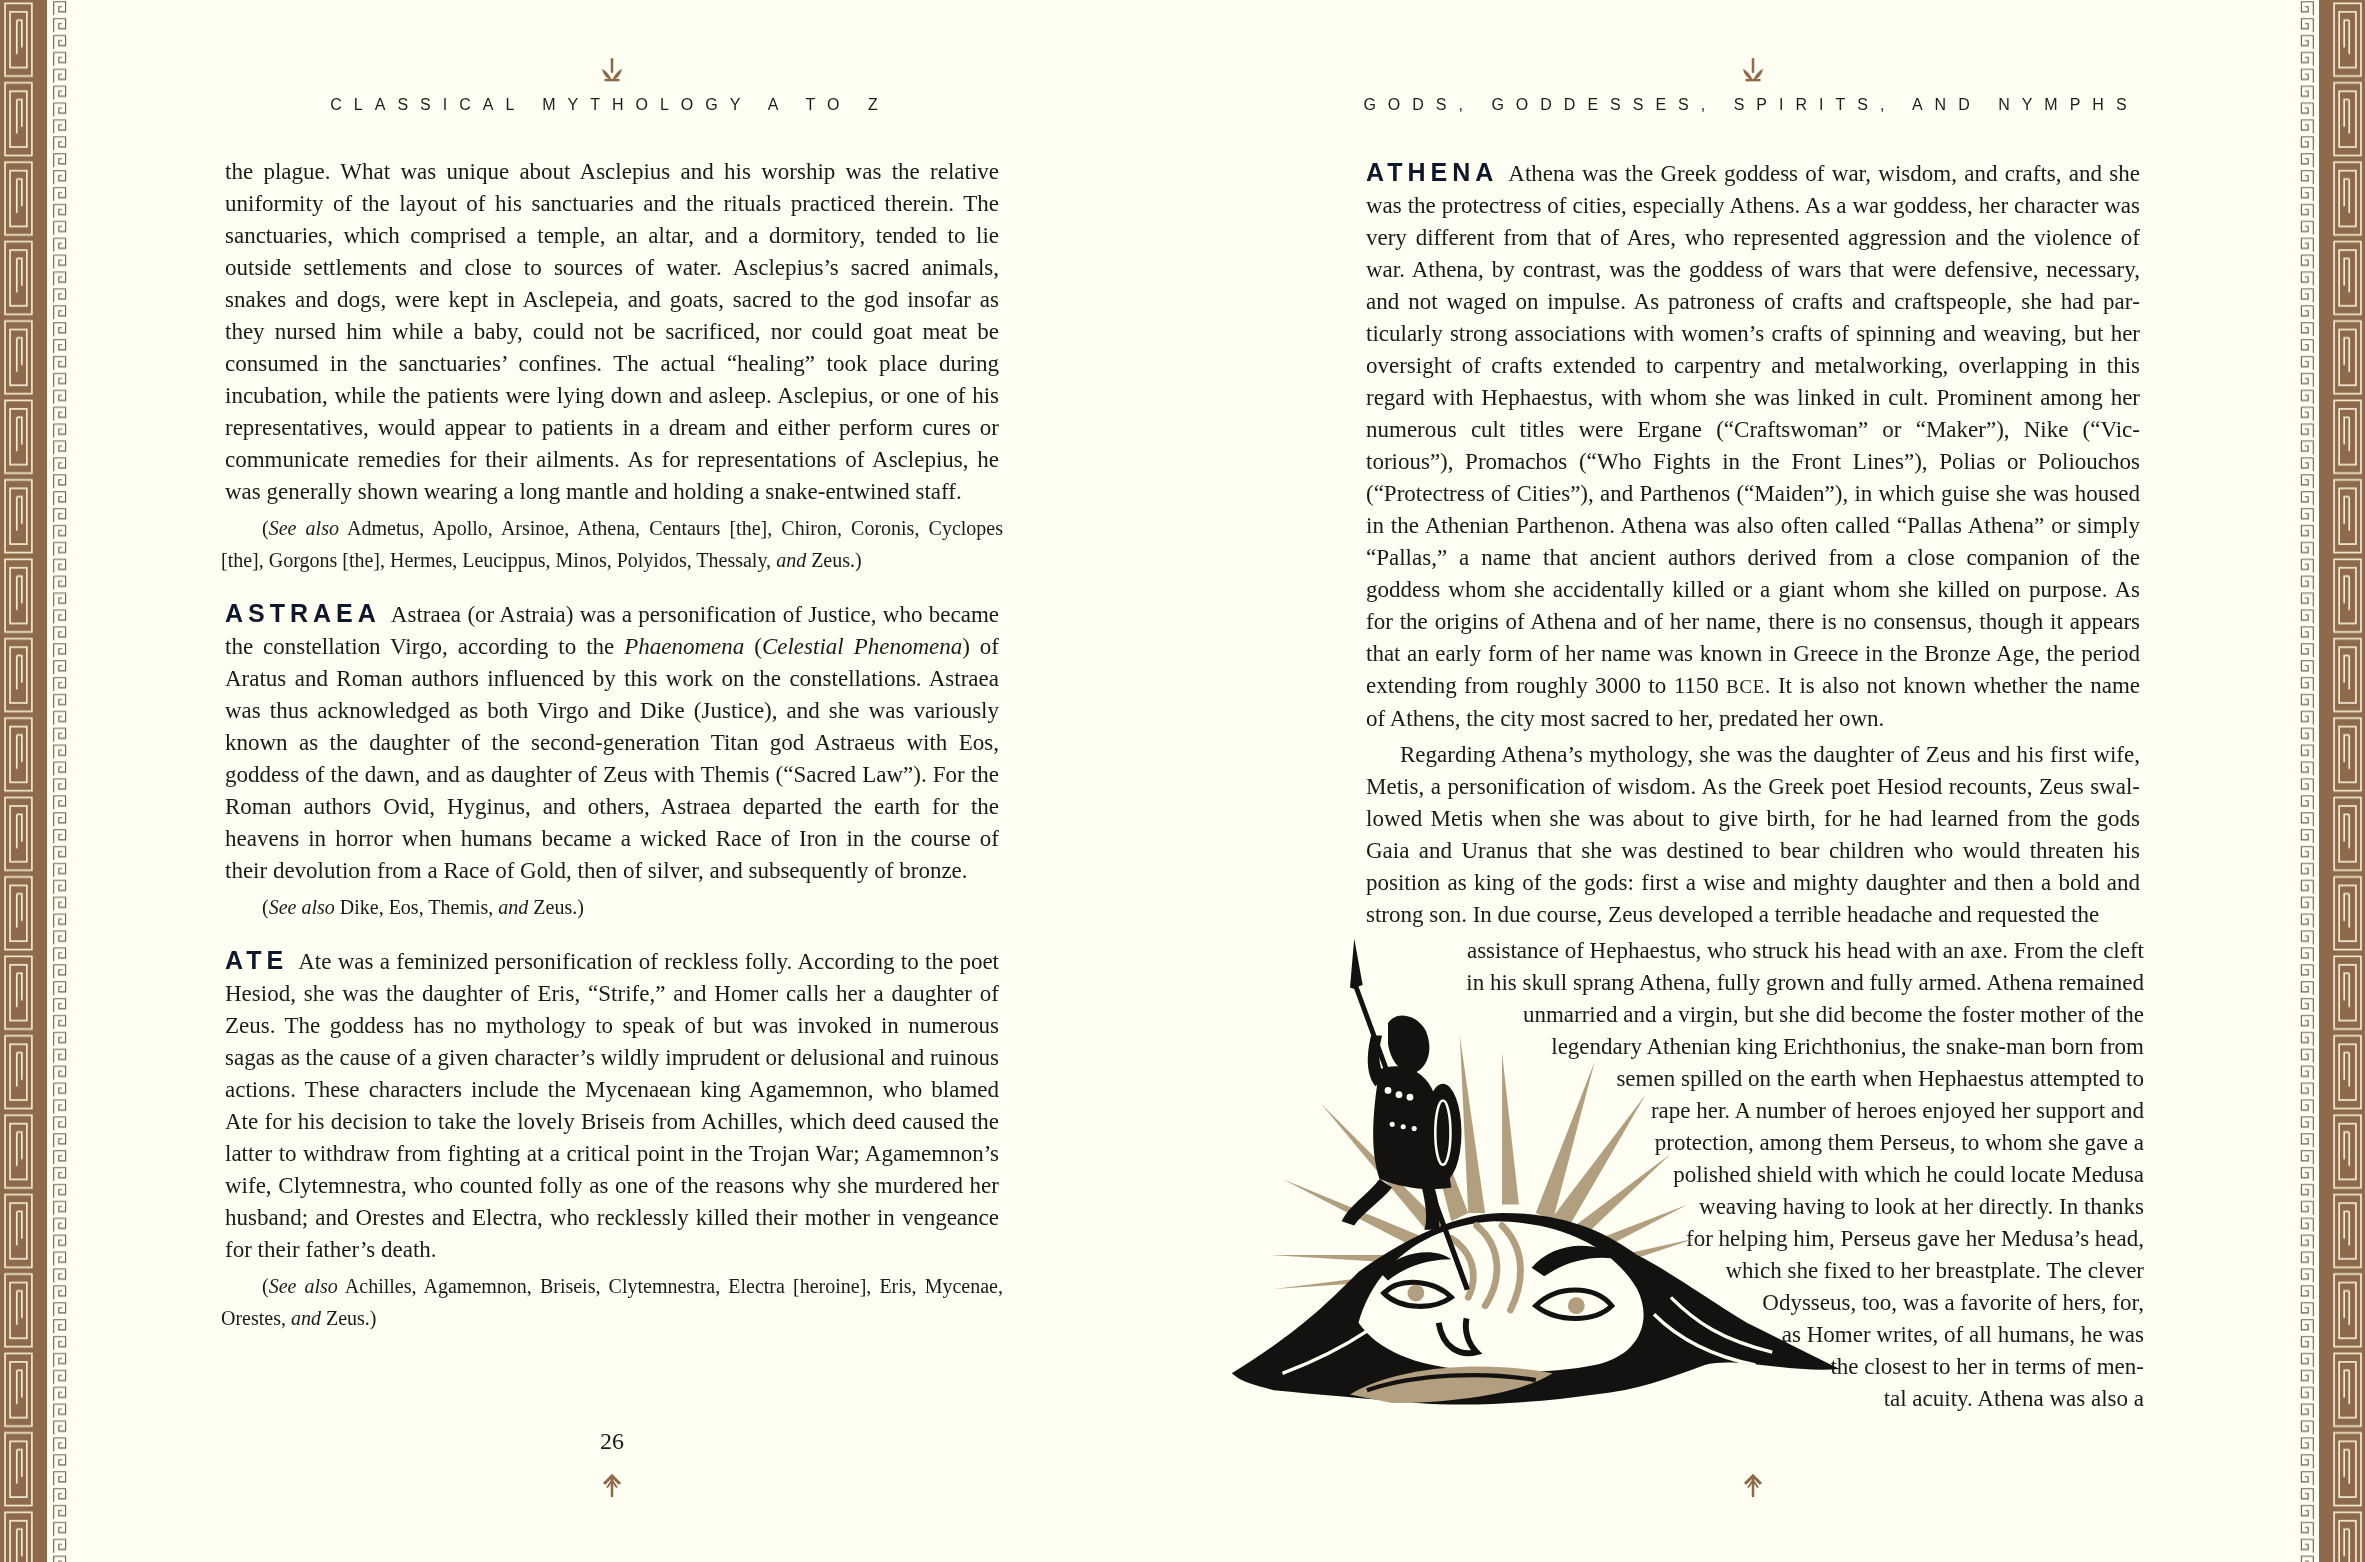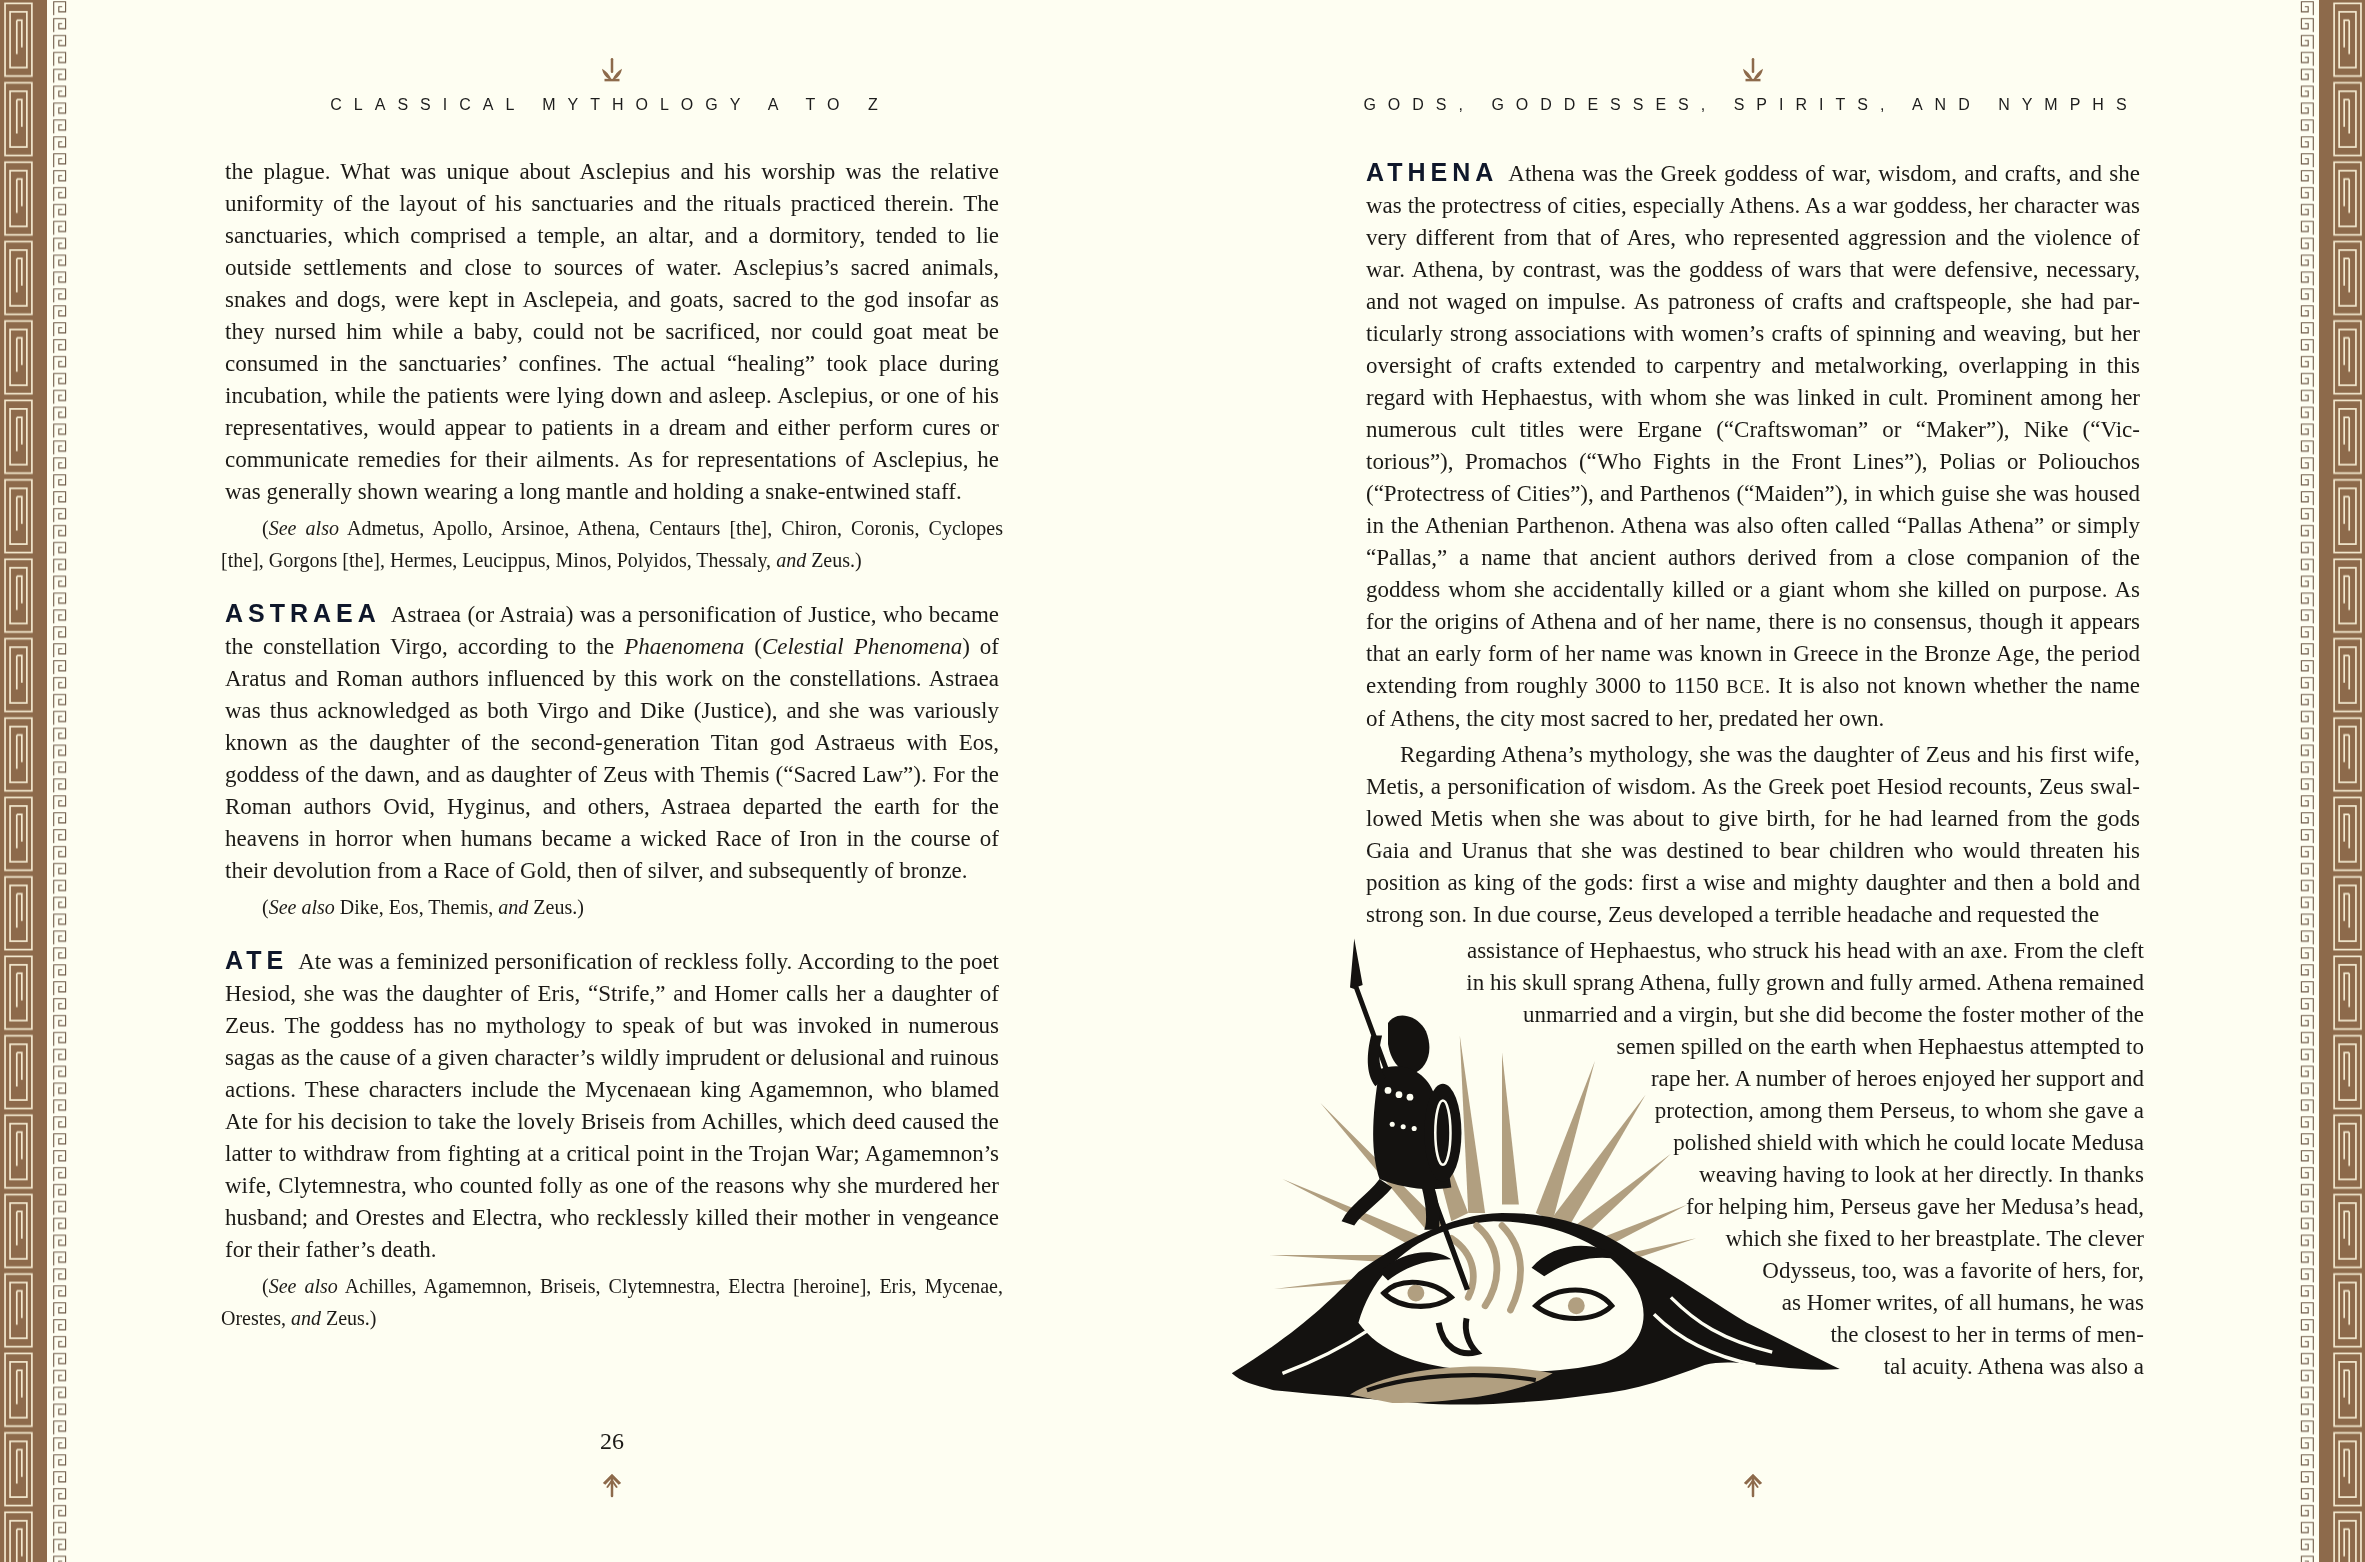--- a/index.html
+++ b/index.html
@@ -140,20 +140,21 @@
   <div class="running-head">GODS, GODDESSES, SPIRITS, AND NYMPHS</div>
 
   <div class="body-text">
     <div class="entry">
       <p class="para"><span class="headword">ATHENA</span><span>Athena was the Greek goddess of war, wisdom, and crafts, and she was the protectress of cities, especially Athens. As a war goddess, her character was very different from that of Ares, who represented aggression and the violence of war. Athena, by contrast, was the goddess of wars that were defensive, necessary, and not waged on impulse. As patroness of crafts and craftspeople, she had par­ticularly strong associations with women’s crafts of spinning and weaving, but her oversight of crafts extended to carpentry and metalworking, overlapping in this regard with Hephaestus, with whom she was linked in cult. Prominent among her numerous cult titles were Ergane (“Craftswoman” or “Maker”), Nike (“Vic­torious”), Promachos (“Who Fights in the Front Lines”), Polias or Poliouchos (“Protectress of Cities”), and Parthenos (“Maiden”), in which guise she was housed in the Athenian Parthenon. Athena was also often called “Pallas Athena” or simply “Pallas,” a name that ancient authors derived from a close companion of the goddess whom she accidentally killed or a giant whom she killed on purpose. As for the origins of Athena and of her name, there is no consensus, though it appears that an early form of her name was known in Greece in the Bronze Age, the period extending from roughly 3000 to 1150</span> <span class="sc">BCE</span><span>. It is also not known whether the name of Athens, the city most sacred to her, predated her own.</span></p>
       <p class="para indent">Regarding Athena’s mythology, she was the daughter of Zeus and his first wife, Metis, a personification of wisdom. As the Greek poet Hesiod recounts, Zeus swal­lowed Metis when she was about to give birth, for he had learned from the gods Gaia and Uranus that she was destined to bear children who would threaten his position as king of the gods: first a wise and mighty daughter and then a bold and strong son. In due course, Zeus developed a terrible headache and requested the</p>
       <div style="text-align:right;">
         <div>assistance of Hephaestus, who struck his head with an axe. From the cleft</div>
         <div>in his skull sprang Athena, fully grown and fully armed. Athena remained</div>
         <div>unmarried and a virgin, but she did become the foster mother of the</div>
+        <div>legendary Athenian king Erichthonius, the snake-man born from</div>
         <div>semen spilled on the earth when Hephaestus attempted to</div>
         <div>rape her. A number of heroes enjoyed her support and</div>
         <div>protection, among them Perseus, to whom she gave a</div>
         <div>polished shield with which he could locate Medusa</div>
         <div>weaving having to look at her directly. In thanks</div>
         <div>for helping him, Perseus gave her Medusa’s head,</div>
         <div>which she fixed to her breastplate. The clever</div>
         <div>Odysseus, too, was a favorite of hers, for,</div>
         <div>as Homer writes, of all humans, he was</div>
         <div>the closest to her in terms of men-</div>

